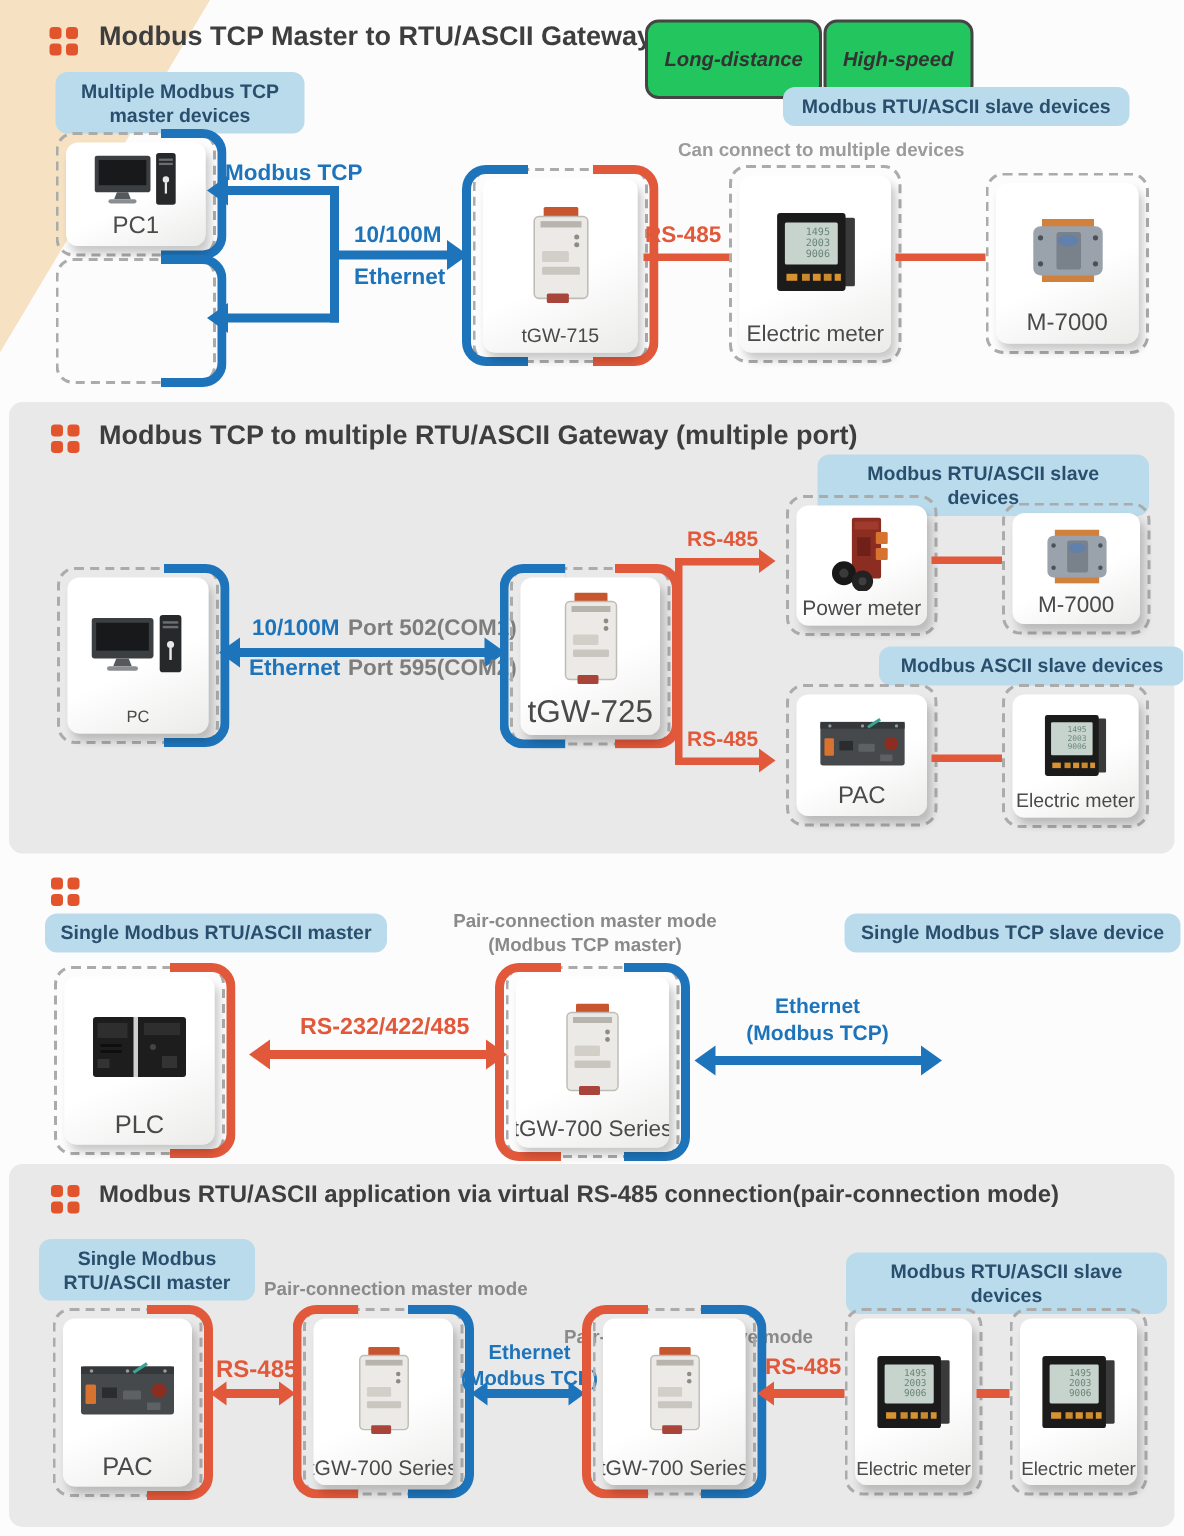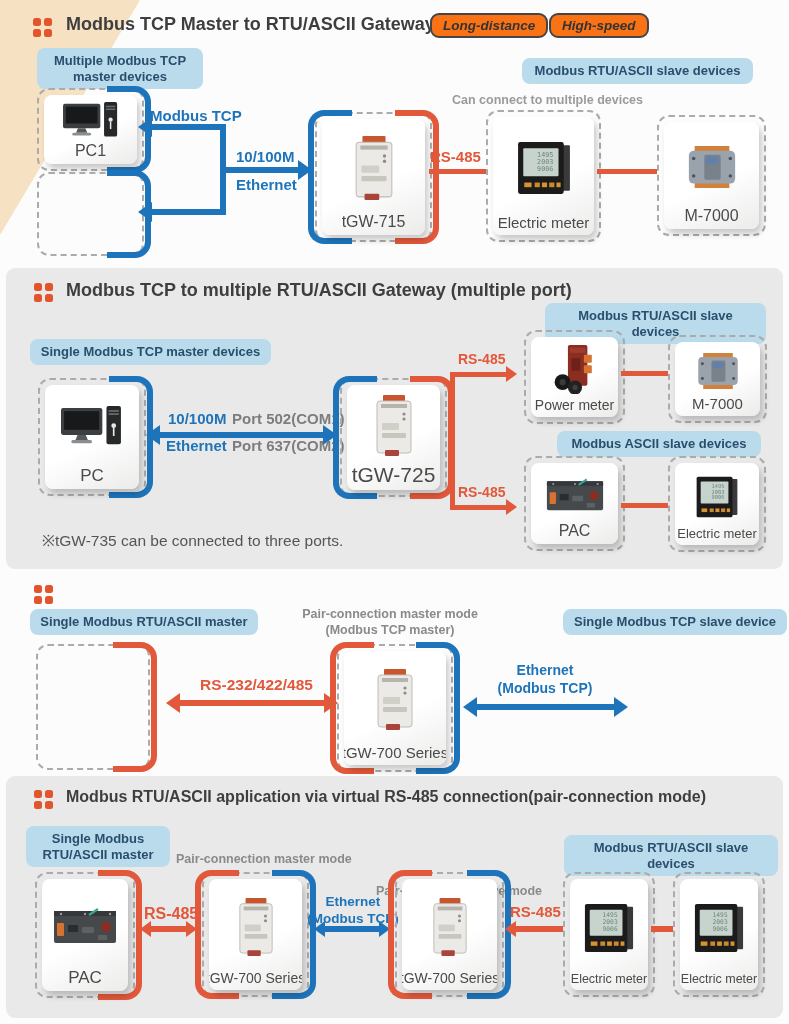--- a/index.html
+++ b/index.html
@@ -5,22 +5,22 @@
   html,body{margin:0;padding:0;background:#fff;}
   #canvas{position:relative;width:789px;height:1024px;background:#fcfcfc;overflow:hidden;
           font-family:"Liberation Sans",sans-serif;}
   .wedge{position:absolute;left:0;top:0;width:150px;height:240px;background:#f6e1c2;
          clip-path:polygon(0 0,140px 0,0 235px);}
   .band{position:absolute;left:6px;width:777px;background:#e8e9e8;border-radius:9px;}
   .dots{position:absolute;width:20px;height:20px;display:grid;grid-template-columns:8px 8px;
         grid-auto-rows:8px;gap:3px;}
   .dots i{background:#e2542c;border-radius:2.5px;display:block;}
   .sect{position:absolute;font-size:18px;font-weight:700;color:#3e3e3e;white-space:nowrap;}
-  .tag{position:absolute;border:2px solid #454545;border-radius:9px;background:#f97316;
-       font-style:italic;font-weight:700;font-size:13.5px;color:#333;padding:3px 11px;white-space:nowrap;text-align:center;}
+  .tag{position:absolute;border:2px solid #454545;border-radius:9px;background:#22c55e;
+       font-style:italic;font-weight:700;font-size:13.5px;color:#333;padding:17px 11px;white-space:nowrap;text-align:center;}
   .badge{position:absolute;background:#badbeb;color:#2a4f6e;font-weight:700;font-size:13px;
          border-radius:8px;padding:5px 8px;text-align:center;line-height:1.2;}
   .model{position:absolute;color:#8a8a8a;font-weight:700;font-size:12.5px;text-align:center;line-height:1.25;white-space:nowrap;}
   .graynote{position:absolute;color:#9b9b9b;font-weight:700;font-size:12.5px;white-space:nowrap;}
   .note{position:absolute;color:#555;font-size:15.5px;white-space:nowrap;}
   .blul{position:absolute;color:#1e74ba;font-weight:700;font-size:15px;white-space:nowrap;}
   .orl{position:absolute;color:#e2583a;font-weight:700;font-size:15px;white-space:nowrap;}
   .gryl{position:absolute;color:#7d7d7d;font-weight:700;font-size:15px;white-space:nowrap;text-align:center;}
   .ethlbl{position:absolute;text-align:center;color:#1e74ba;font-weight:700;font-size:14px;line-height:1.25;}
   
@@ -115,21 +115,21 @@
             <rect x="9" y="0" width="22" height="7" rx="1" fill="#c7552e"></rect>
             <rect x="3" y="6" width="34" height="52" rx="3" fill="#eceae6" stroke="#bfbcb6" stroke-width="1"></rect>
             <rect x="7" y="9" width="26" height="4" fill="#b7b4ae"></rect>
             <circle cx="30" cy="19" r="1.6" fill="#8f8c86"></circle>
             <circle cx="30" cy="24" r="1.6" fill="#8f8c86"></circle>
             <rect x="8" y="28" width="17" height="7" rx="1" fill="#d2cfc9"></rect>
             <rect x="8" y="38" width="24" height="5" rx="1" fill="#c9c6c0"></rect>
             <rect x="11" y="55" width="14" height="6" rx="1" fill="#a8443a"></rect>
           </svg>
     </div>
-        <div class="lbl" style="font-size:16px">tGW-715</div>
+        <div class="lbl" style="font-size:13px">tGW-715</div>
       </div>
   </div>
 
   <div class="orl" style="left:430px;top:148px">RS-485</div>
   <div class="hl bg-or" style="left:429px;top:169px;width:57px;height:5px"></div>
 
   <div class="dev" style="left:486px;top:110px;width:111px;height:128px">
     <div class="inner">
         <div class="icon">
       <svg viewBox="0 0 54 54" width="56">
@@ -173,49 +173,48 @@
 
   <div class="band" style="top:268px;height:301px"></div>
   <div class="dots" style="left:34px;top:283px">
       <i></i>
       <i></i>
       <i></i>
       <i></i>
     </div>
   <div class="sect" style="left:66px;top:280px">Modbus TCP to multiple RTU/ASCII Gateway (multiple port)</div>
   <div class="badge" style="left:545px;top:303px;width:205px">Modbus RTU/ASCII slave devices</div>
-  <div class="badge" style="left:30px;top:339px;width:225px">Single Modbus TCP master devices</div>
 
   <div class="dev" style="left:38px;top:378px;width:104px;height:114px">
     <div class="bk r blue"></div>
     <div class="inner">
         <div class="icon">
       <svg viewBox="0 0 60 42" width="62">
             <rect x="0" y="2" width="40" height="26" rx="2" fill="#3c3f41"></rect>
             <rect x="3" y="5" width="34" height="18" fill="#17191a"></rect>
             <path d="M16 28h8l2 5H14z" fill="#55595c"></path>
             <rect x="10" y="33" width="20" height="3" rx="1.5" fill="#8a8e91"></rect>
             <rect x="44" y="0" width="14" height="37" rx="2" fill="#26282a"></rect>
             <rect x="46" y="4" width="10" height="1.6" fill="#6a6e71"></rect>
             <rect x="46" y="7" width="10" height="1.6" fill="#6a6e71"></rect>
             <circle cx="51" cy="19" r="2.3" fill="#e8e8e8"></circle>
             <rect x="50.2" y="21" width="1.6" height="8" fill="#e8e8e8"></rect>
           </svg>
     </div>
-        <div class="lbl" style="font-size:17px">PC</div>
+        <div class="lbl" style="font-size:11px">PC</div>
       </div>
   </div>
 
   <div class="ah lb" style="left:146px;top:425px"></div>
   <div class="hl bg-blue" style="left:159px;top:432px;width:166px"></div>
   <div class="ah rb" style="left:323px;top:425px"></div>
   <div class="blul" style="left:168px;top:410px">10/100M</div>
   <div class="gryl" style="left:232px;top:410px">Port 502(COM1)</div>
   <div class="blul" style="left:166px;top:437px">Ethernet</div>
-  <div class="gryl" style="left:232px;top:437px">Port 637(COM2)</div>
+  <div class="gryl" style="left:232px;top:437px">Port 595(COM2)</div>
 
   <div class="dev" style="left:340px;top:378px;width:103px;height:115px">
     <div class="bk l blue"></div>
     <div class="bk r or"></div>
     <div class="inner">
         <div class="icon">
       <svg viewBox="0 0 40 62" width="40">
             <rect x="9" y="0" width="22" height="7" rx="1" fill="#c7552e"></rect>
             <rect x="3" y="6" width="34" height="52" rx="3" fill="#eceae6" stroke="#bfbcb6" stroke-width="1"></rect>
             <rect x="7" y="9" width="26" height="4" fill="#b7b4ae"></rect>
@@ -267,21 +266,21 @@
             <circle cx="9" cy="13" r="1.8" fill="#4c5158"></circle>
             <circle cx="47" cy="13" r="1.8" fill="#4c5158"></circle>
             <circle cx="9" cy="31" r="1.8" fill="#4c5158"></circle>
             <circle cx="47" cy="31" r="1.8" fill="#4c5158"></circle>
           </svg>
     </div>
         <div class="lbl" style="font-size:15px">M-7000</div>
       </div>
   </div>
 
-  <div class="badge" style="left:557px;top:431px;width:188px">Modbus ASCII slave devices</div>
+  <div class="badge" style="left:586px;top:431px;width:188px">Modbus ASCII slave devices</div>
 
   <div class="hl bg-or" style="left:450px;top:505px;width:58px;height:5px"></div>
   <div class="ah ro sm" style="left:506px;top:499px"></div>
   <div class="orl" style="left:458px;top:484px;font-size:14px">RS-485</div>
 
   <div class="dev" style="left:524px;top:456px;width:97px;height:91px">
     <div class="inner">
         <div class="icon">
       <svg viewBox="0 0 64 46" width="58">
             <rect x="1" y="8" width="62" height="32" rx="2" fill="#45494c"></rect>
@@ -316,37 +315,52 @@
             <rect x="18" y="41" width="5" height="4.5" fill="#c9892c"></rect>
             <rect x="25" y="41" width="5" height="4.5" fill="#d8922f"></rect>
             <rect x="32" y="41" width="5" height="4.5" fill="#c9892c"></rect>
             <rect x="39" y="41" width="4" height="4.5" fill="#d8922f"></rect>
           </svg>
     </div>
         <div class="lbl" style="font-size:13px">Electric meter</div>
       </div>
   </div>
 
-  <div class="note" style="left:42px;top:529px">※tGW-735 can be connected to three ports.</div>
 
   <div class="dots" style="left:34px;top:585px">
       <i></i>
       <i></i>
       <i></i>
       <i></i>
     </div>
   <div class="badge" style="left:30px;top:609px;width:212px">Single Modbus RTU/ASCII master</div>
   <div class="model" style="left:285px;top:607px;width:210px">
     <span>Pair-connection master mode</span><br>
     <span>(Modbus TCP master)</span>
   </div>
   <div class="badge" style="left:563px;top:609px;width:208px">Single Modbus TCP slave device</div>
 
   <div class="dev" style="left:36px;top:644px;width:110px;height:122px">
     <div class="bk r or"></div>
+    <div class="inner">
+        <div class="icon">
+      <svg viewBox="0 0 62 44" width="62">
+            <rect x="0" y="2" width="62" height="40" rx="2" fill="#1d1d1d"></rect>
+            <rect x="27" y="2" width="3" height="40" fill="#cfcfcf"></rect>
+            <rect x="3" y="6" width="20" height="10" fill="#2e2e2e"></rect>
+            <rect x="34" y="6" width="24" height="8" fill="#2e2e2e"></rect>
+            <rect x="3" y="30" width="8" height="6" fill="#333"></rect>
+            <rect x="46" y="28" width="10" height="8" fill="#333"></rect>
+            <circle cx="40" cy="22" r="2" fill="#444"></circle>
+            <rect x="5" y="20" width="14" height="2" fill="#0e0e0e"></rect>
+            <rect x="5" y="24" width="14" height="2" fill="#0e0e0e"></rect>
+          </svg>
+    </div>
+        <div class="lbl" style="font-size:17px">PLC</div>
+      </div>
   </div>
 
   <div class="orl" style="left:200px;top:676px;font-size:15.5px">RS-232/422/485</div>
   <div class="ah lo" style="left:166px;top:693px"></div>
   <div class="hl bg-or" style="left:179px;top:700px;width:146px"></div>
   <div class="ah ro" style="left:324px;top:693px"></div>
 
   <div class="dev" style="left:337px;top:644px;width:112px;height:124px">
     <div class="bk l or"></div>
     <div class="bk r blue"></div>

